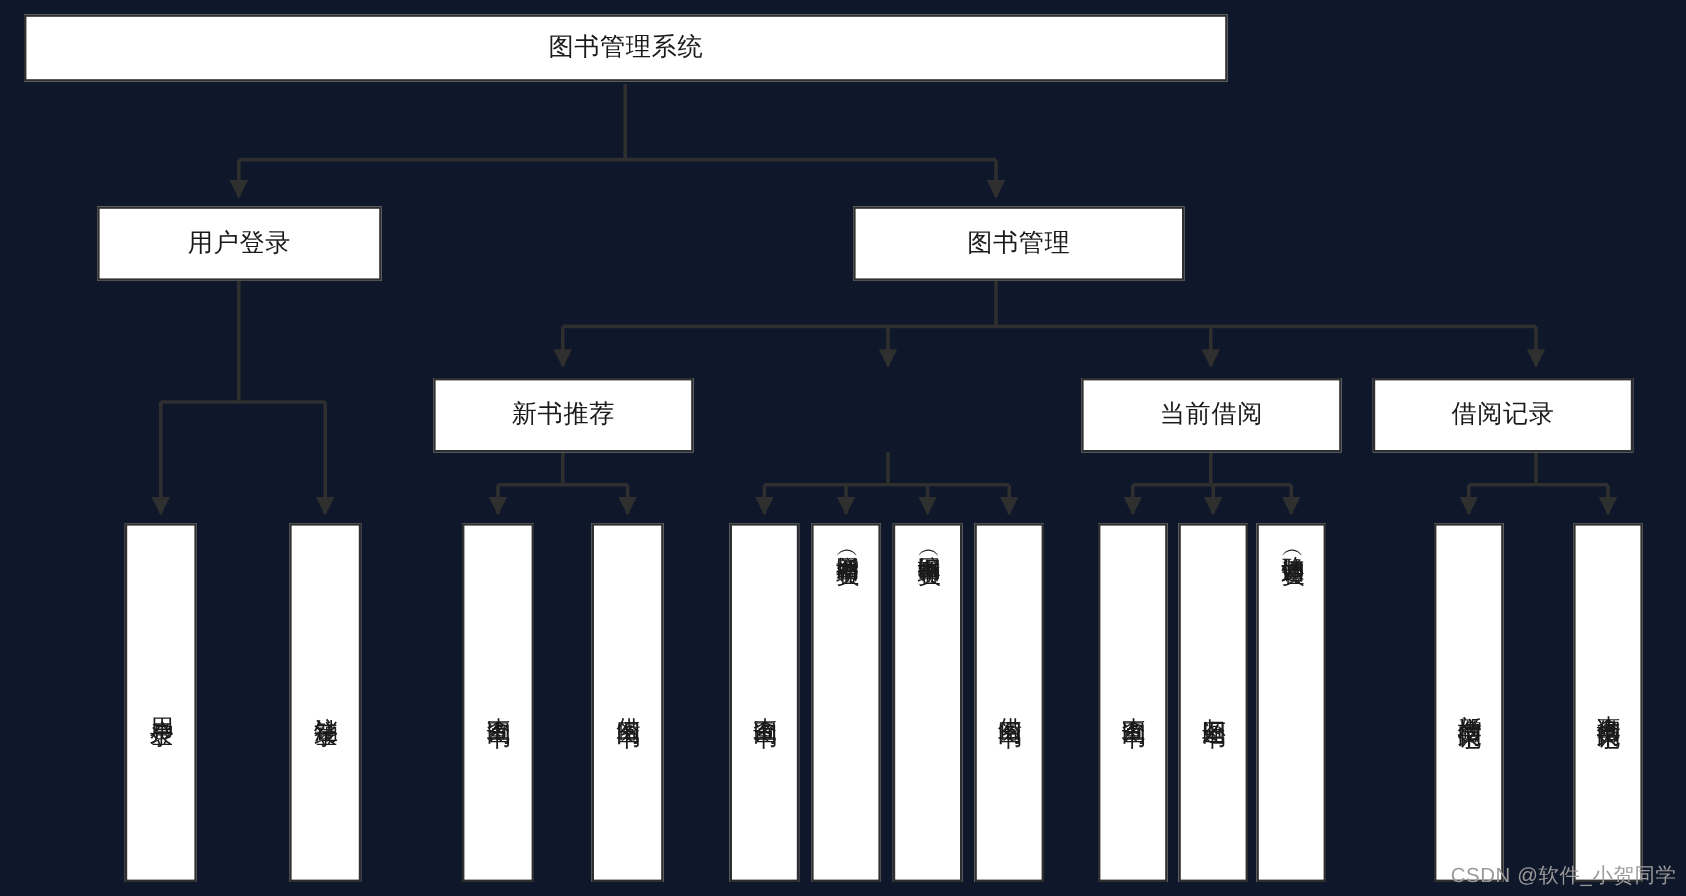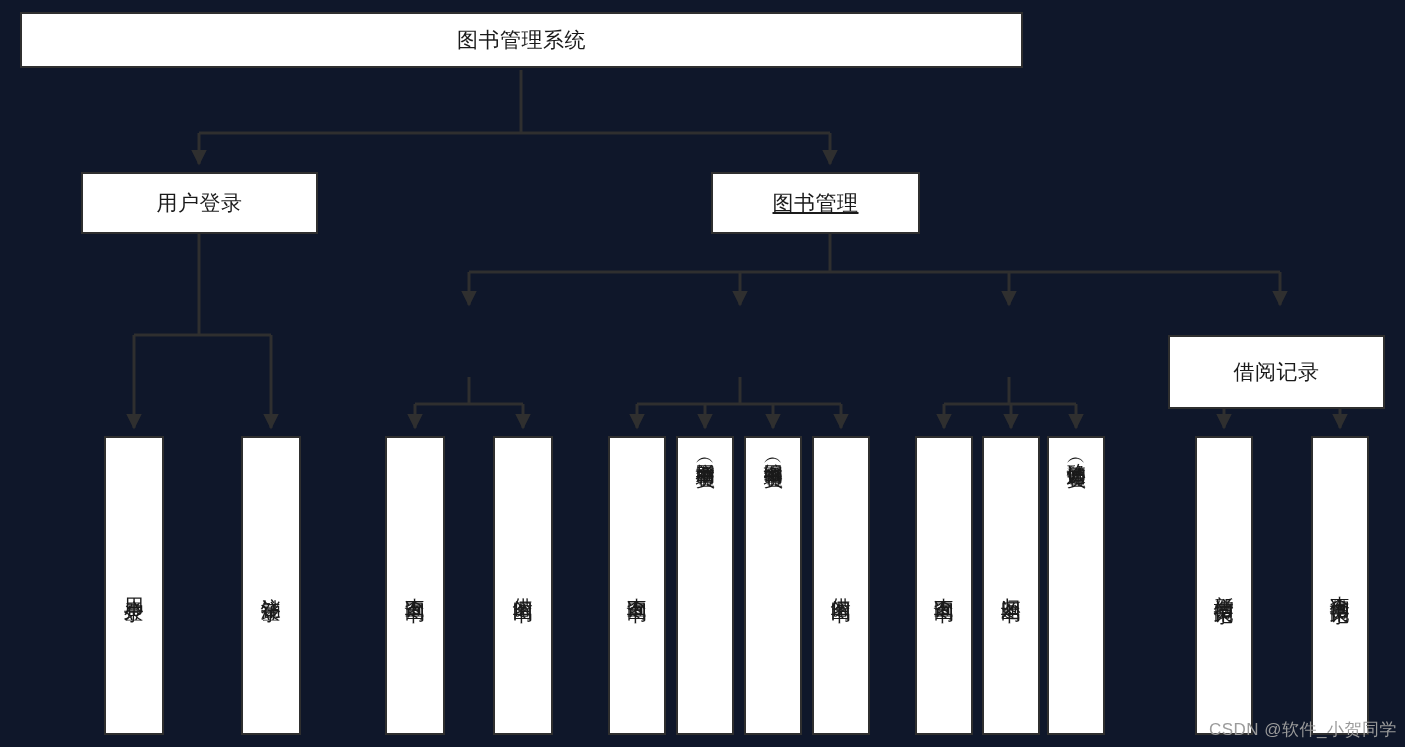--- a/index.html
+++ b/index.html
@@ -131,25 +131,31 @@
     </g>
   </svg>
 
   <div class="node horiz" style="left:20px; top:12px; width:1003px; height:56px;">
     <span class="label">图书管理系统</span>
   </div>
 
   <div class="node horiz" style="left:81px; top:172px; width:237px; height:62px;">
     <span class="label">用户登录</span>
   </div>
-  <div class="node horiz" style="left:711px; top:172px; width:209px; height:62px;text-decoration:underline;">
+  <div class="node horiz" style="left:711px; top:172px; width:276px; height:62px;">
     <span class="label">图书管理</span>
   </div>
 
-  <div class="node horiz" style="left:1168px; top:315px; width:217px; height:74px;margin-top:20px;">
+  <div class="node horiz" style="left:361px; top:315px; width:217px; height:62px;">
+    <span class="label">新书推荐</span>
+  </div>
+  <div class="node horiz" style="left:901px; top:315px; width:217px; height:62px;">
+    <span class="label">当前借阅</span>
+  </div>
+  <div class="node horiz" style="left:1144px; top:315px; width:217px; height:62px;">
     <span class="label">借阅记录</span>
   </div>
 
   <div class="node vert centerpack" style="left:104px; top:436px; width:60px; height:299px;">
     <span class="label">用户登录</span>
   </div>
   <div class="node vert centerpack" style="left:241px; top:436px; width:60px; height:299px;">
     <span class="label">注销登录</span>
   </div>
 

